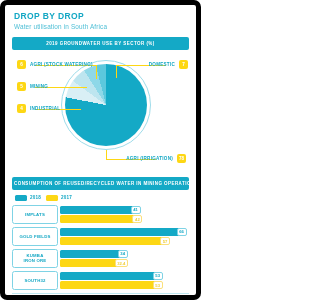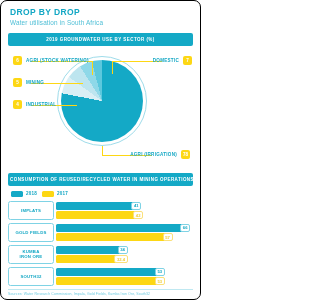--- a/index.html
+++ b/index.html
@@ -6,21 +6,21 @@
   body{
     width:201px;height:300px;
     background:#ffffff;
     font-family:"Liberation Sans", sans-serif;
     overflow:hidden;
   }
   #card{
     position:relative;
     width:201px;height:300px;
     box-sizing:border-box;
-    border:1px solid #000000;
+    border:5px solid #000000;
     border-radius:7px;
     background:#ffffff;
     overflow:hidden;
   }
 
   
   #header{padding:7px 9px 4px 9px;}
   #title{
     font-size:8.5px;font-weight:bold;letter-spacing:.4px;
     color:#13a7c4;line-height:1.05;

